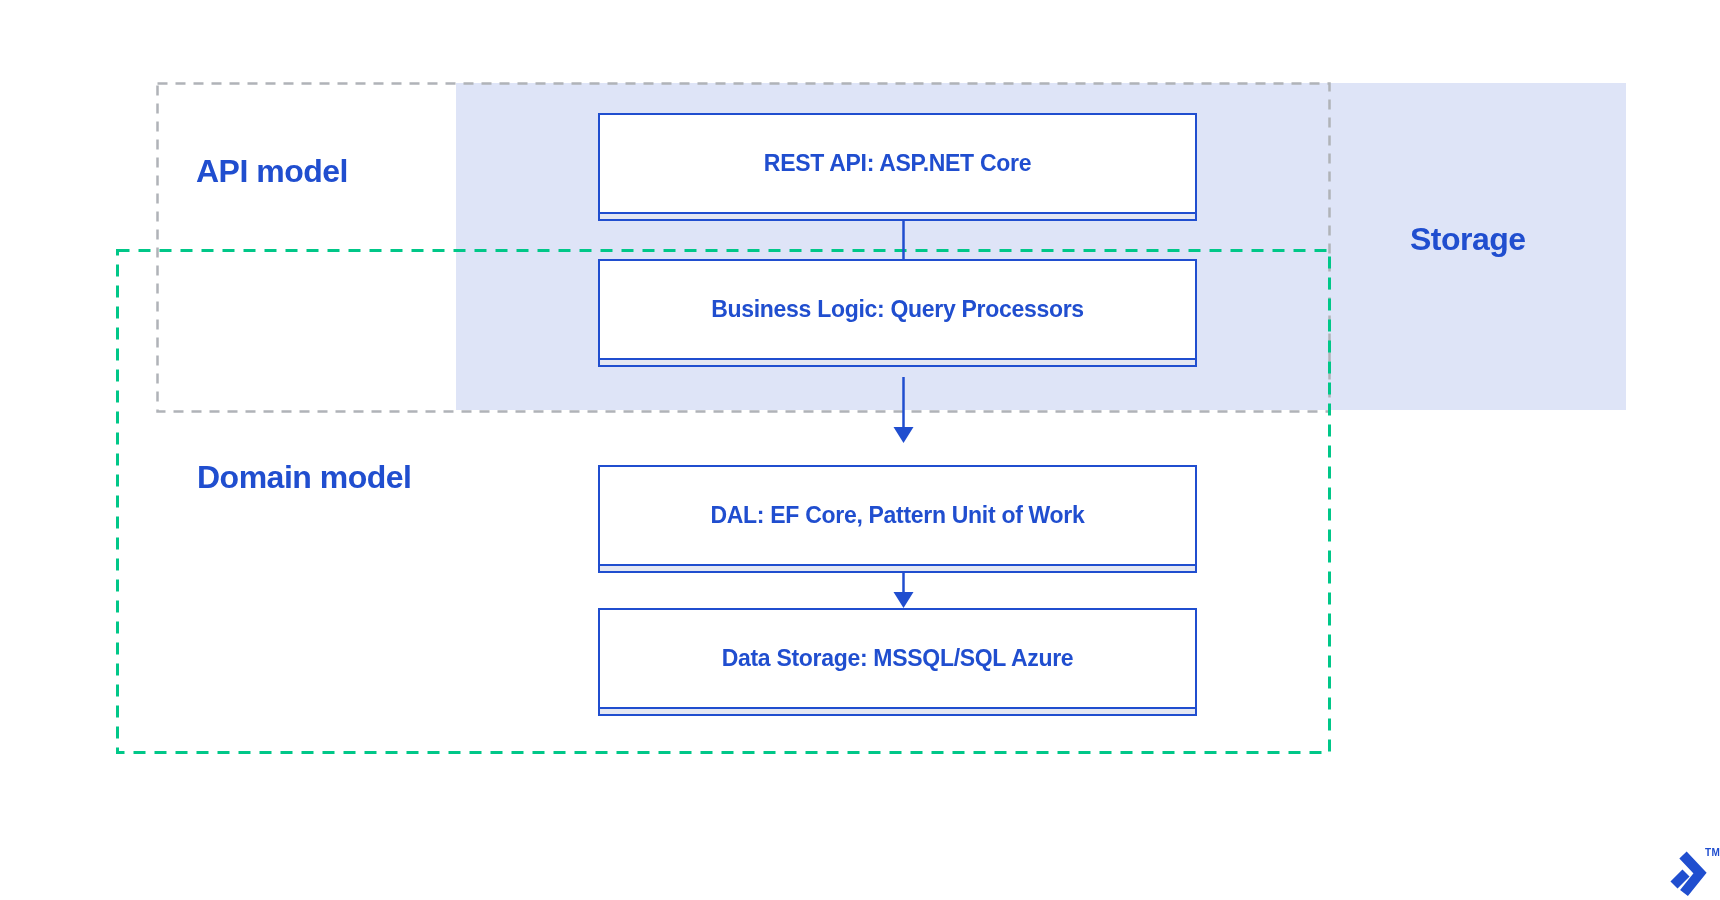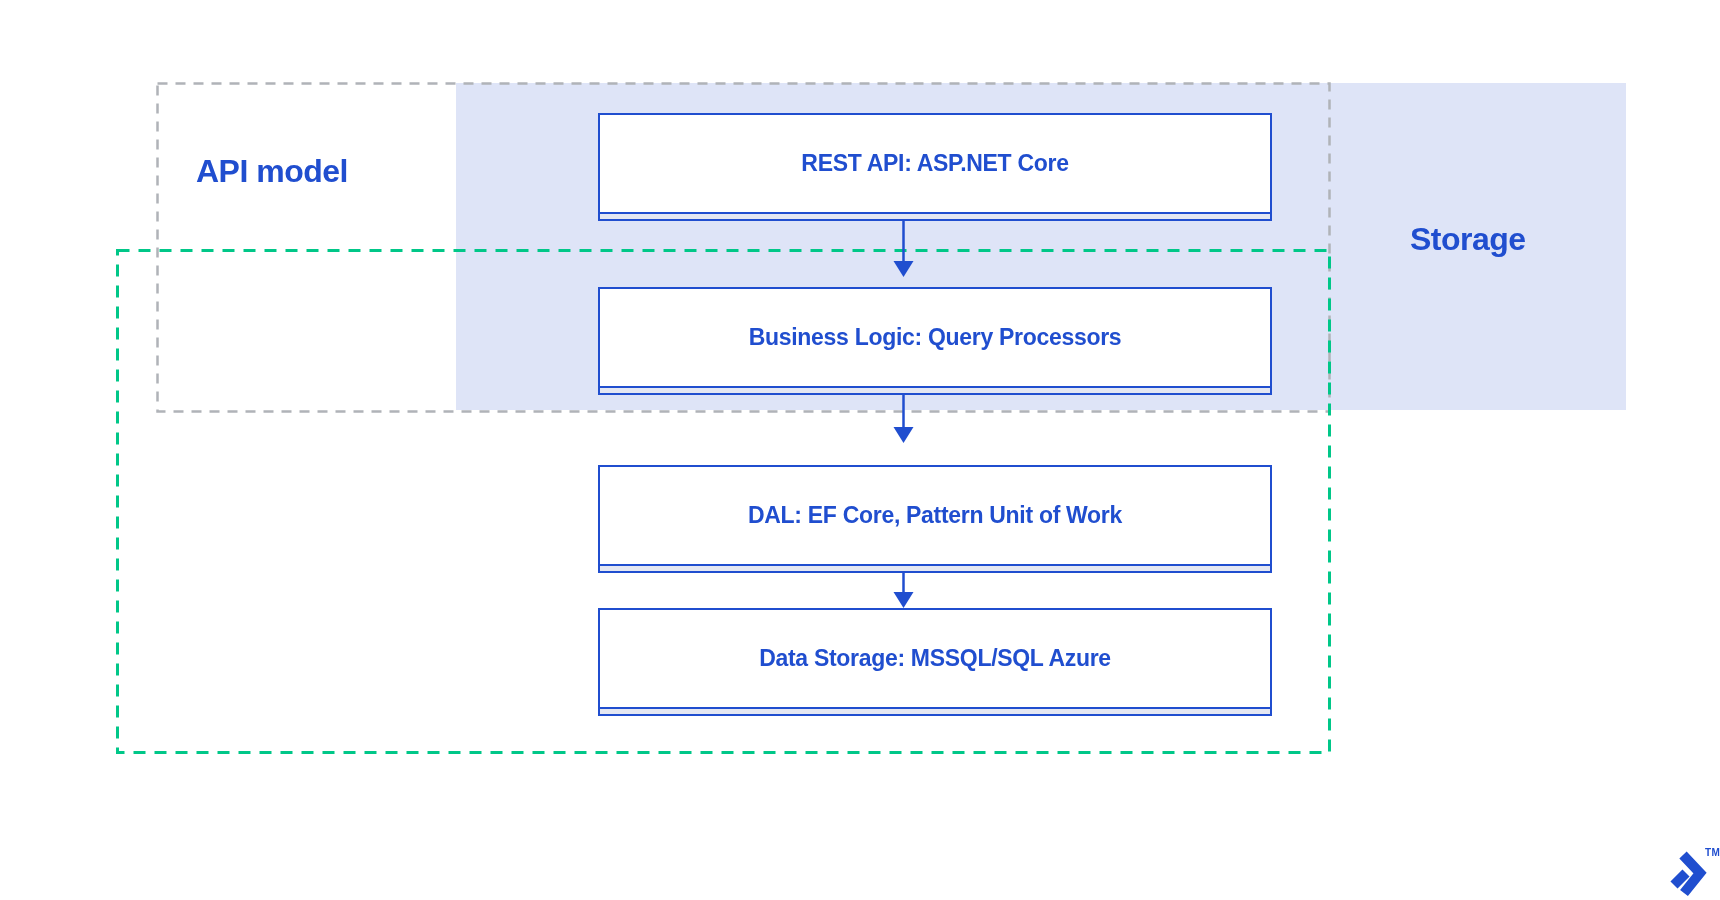--- a/index.html
+++ b/index.html
@@ -31,23 +31,23 @@
   
   .region-label{
     position:absolute;color:var(--blue);
     font-size:32px;font-weight:700;letter-spacing:-0.5px;white-space:nowrap;
   }
   .region-label.api{left:196px;top:121px;margin-top:32px;}
   .region-label.domain{left:197px;top:459px;}
   .region-label.security{left:1410px;top:221px;}
 
   
-  .node{position:absolute;left:598px;width:674px;}
+  .node{position:absolute;left:598px;width:599px;}
   .node.n1{top:113px;}
-  .node.n2{top:287px;border-radius:31px;}
+  .node.n2{top:259px;border-radius:31px;}
   .node.n3{top:457px;margin-top:8px;}
   .node.n4{top:608px;}
   .node-box{
     height:101px;background:#ffffff;border:2px solid var(--blue);
     display:flex;align-items:center;justify-content:center;
   }
   .node-text{
     color:var(--blue);font-size:23px;font-weight:700;letter-spacing:-0.3px;
     text-align:center;white-space:nowrap;
   }
@@ -85,20 +85,21 @@
       <line class="arrow-line" x1="903.5" y1="377" x2="903.5" y2="428"></line>
       <polygon class="arrow-head" points="893.5,427 913.5,427 903.5,443"></polygon>
     </g>
     <g>
       <line class="arrow-line" x1="903.5" y1="542" x2="903.5" y2="593"></line>
       <polygon class="arrow-head" points="893.5,592 913.5,592 903.5,608"></polygon>
     </g>
   </svg>
 
   <div class="region-label api">API model</div>
+  <div class="region-label domain">Domain model</div>
   <div class="region-label security">Storage</div>
 
   <div class="node n1">
     <div class="node-box">
       <span class="node-text">REST API: ASP.NET Core</span>
     </div>
     <div class="node-strip"></div>
   </div>
 
   <div class="node n2">

